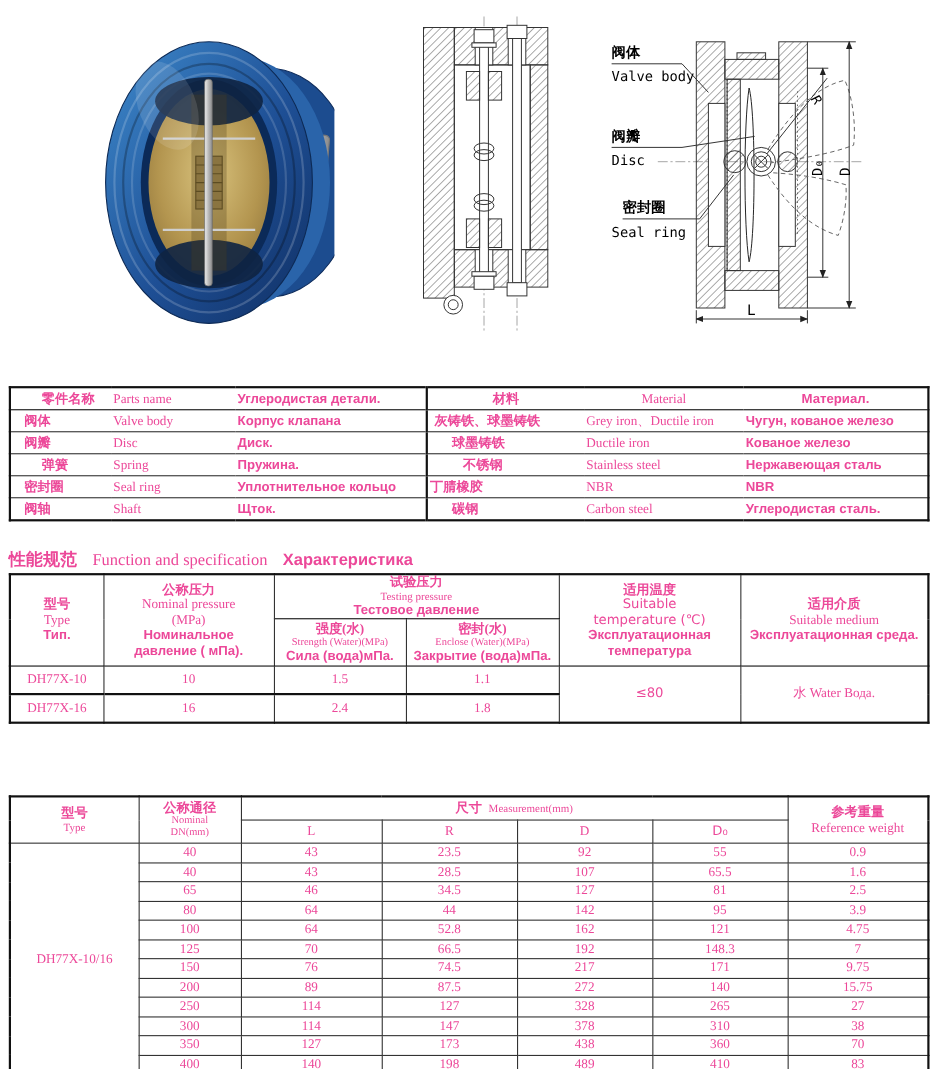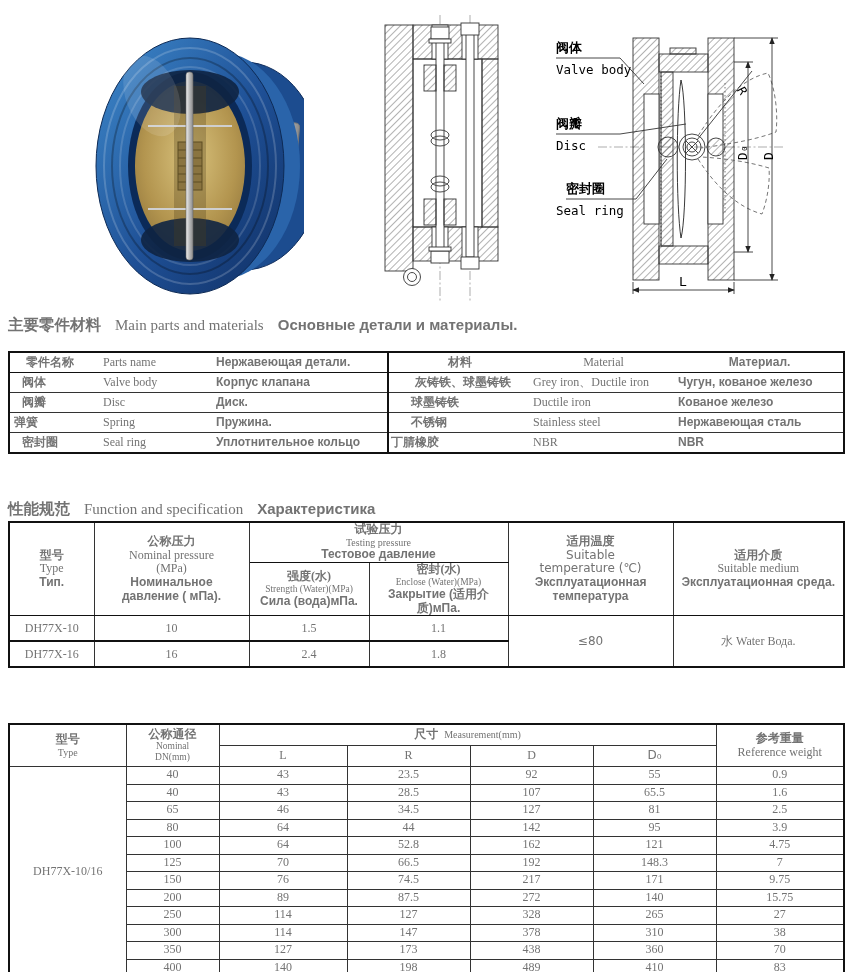--- a/index.html
+++ b/index.html
@@ -1,16 +1,16 @@
 <!DOCTYPE html>
 <html><head>
 <meta charset="utf-8">
 <style>
   html,body{margin:0;padding:0;background:#fff;}
-  #page{position:relative;width:850px;height:972px;background:#ffffff;color:#737373;
+  #page{position:relative;width:850px;height:972px;background:#ffffff;color:#ec4899;
         font-family:"Liberation Serif","DejaVu Serif",serif;overflow:hidden;}
   .abs{position:absolute;}
   
   .cjk{font-weight:bold;font-family:"Liberation Serif","DejaVu Serif",serif;}
   .en{font-family:"Liberation Serif","DejaVu Serif",serif;}
   .ru{font-family:"Liberation Sans","DejaVu Sans",sans-serif;font-weight:600;}
   .dj{font-family:"DejaVu Sans",sans-serif;}
   
   .sec-title{font-size:15px;white-space:nowrap;}
   .sec-title .cjk{font-size:15.5px;margin-right:14px;}
@@ -198,73 +198,78 @@
     <text x="16" y="100" font-size="13" class="cjktext">阀瓣</text>
     <text x="16" y="122" font-size="12.5">Disc</text>
     <text x="26" y="165" font-size="13" class="cjktext">密封圈</text>
     <text x="16" y="187" font-size="12.5">Seal ring</text>
     <text x="200" y="64" font-size="12" font-style="italic" transform="rotate(52 200 60)">R</text>
     <text x="198" y="133" font-size="12.5" transform="rotate(-90 202 128)">D₀</text>
     <text x="224" y="133" font-size="13" transform="rotate(-90 228 128)">D</text>
     <text x="139" y="258" font-size="13">L</text>
   </svg>
 
-  <div class="abs sec-title" style="left:8px;top:315px;">
-    <span class="cjk">主要零件材料</span><span class="en">Main parts and materials</span><span class="ru">Основные детали и материалы.</span>
-  </div>
 
   <table id="tbl-materials" class="tbl" style="top:351px;">
     <colgroup>
         <col style="width:92px">
         <col style="width:113px">
         <col style="width:174px">
         <col style="width:143px">
         <col style="width:145px">
         <col style="width:168px">
       </colgroup>
     <tbody>
       <tr class="hdr">
-        <td class="l cjk" style="padding-left:16px">零件名称</td>
+        <td class="l cjk" style="padding-left:28px">零件名称</td>
         <td class="l en">Parts name</td>
-        <td class="l ru">Нержавеющая детали.</td>
+        <td class="l ru">Углеродистая детали.</td>
         <td class="c cjk group-start">材料</td>
         <td class="c en">Material</td>
         <td class="c ru">Материал.</td>
       </tr>
       <tr>
         <td class="l cjk" style="padding-left:12px">阀体</td>
         <td class="l en">Valve body</td>
         <td class="l ru">Корпус клапана</td>
-        <td class="l cjk group-start" style="padding-left:26px">灰铸铁、球墨铸铁</td>
+        <td class="l cjk group-start" style="padding-left:6px">灰铸铁、球墨铸铁</td>
         <td class="l en">Grey iron、Ductile iron</td>
         <td class="l ru">Чугун, кованое железо</td>
       </tr>
       <tr>
         <td class="l cjk" style="padding-left:12px">阀瓣</td>
         <td class="l en">Disc</td>
         <td class="l ru">Диск.</td>
         <td class="l cjk group-start" style="padding-left:22px">球墨铸铁</td>
         <td class="l en">Ductile iron</td>
         <td class="l ru">Кованое железо</td>
       </tr>
       <tr>
-        <td class="l cjk" style="padding-left:4px">弹簧</td>
+        <td class="l cjk" style="padding-left:28px">弹簧</td>
         <td class="l en">Spring</td>
         <td class="l ru">Пружина.</td>
-        <td class="l cjk group-start" style="padding-left:22px">不锈钢</td>
+        <td class="l cjk group-start" style="padding-left:32px">不锈钢</td>
         <td class="l en">Stainless steel</td>
         <td class="l ru">Нержавеющая сталь</td>
       </tr>
       <tr>
         <td class="l cjk" style="padding-left:12px">密封圈</td>
         <td class="l en">Seal ring</td>
         <td class="l ru">Уплотнительное кольцо</td>
         <td class="l cjk group-start" style="">丁腈橡胶</td>
         <td class="l en">NBR</td>
         <td class="l ru">NBR</td>
+      </tr>
+      <tr>
+        <td class="l cjk" style="padding-left:12px">阀轴</td>
+        <td class="l en">Shaft</td>
+        <td class="l ru">Щток.</td>
+        <td class="l cjk group-start" style="padding-left:22px">碳钢</td>
+        <td class="l en">Carbon steel</td>
+        <td class="l ru">Углеродистая сталь.</td>
       </tr>
     </tbody>
   </table>
 
   <div class="abs sec-title" style="left:8px;top:499px;">
     <span class="cjk">性能规范</span><span class="en">Function and specification</span><span class="ru">Характеристика</span>
   </div>
 
   <table id="tbl-spec" class="tbl" style="top:521px;">
     <colgroup>
@@ -309,21 +314,21 @@
       </tr>
       <tr>
         <td class="c hdrcell" style="height:42px">
           <span class="hline cjk">强度(水)</span>
           <span class="hline en tiny">Strength (Water)(MPa)</span>
           <span class="hline ru">Сила (вода)мПа.</span>
         </td>
         <td class="c hdrcell">
           <span class="hline cjk">密封(水)</span>
           <span class="hline en tiny">Enclose (Water)(MPa)</span>
-          <span class="hline ru">Закрытие (适用介质)мПа.</span>
+          <span class="hline ru">Закрытие (вода)мПа.</span>
         </td>
       </tr>
     </thead>
     <tbody>
       <tr class="datarow1">
         <td class="c en thick">DH77X-10</td>
         <td class="c en thick">10</td>
         <td class="c en thick">1.5</td>
         <td class="c en thick">1.1</td>
         <td rowspan="2" class="c dj">≤80</td>

